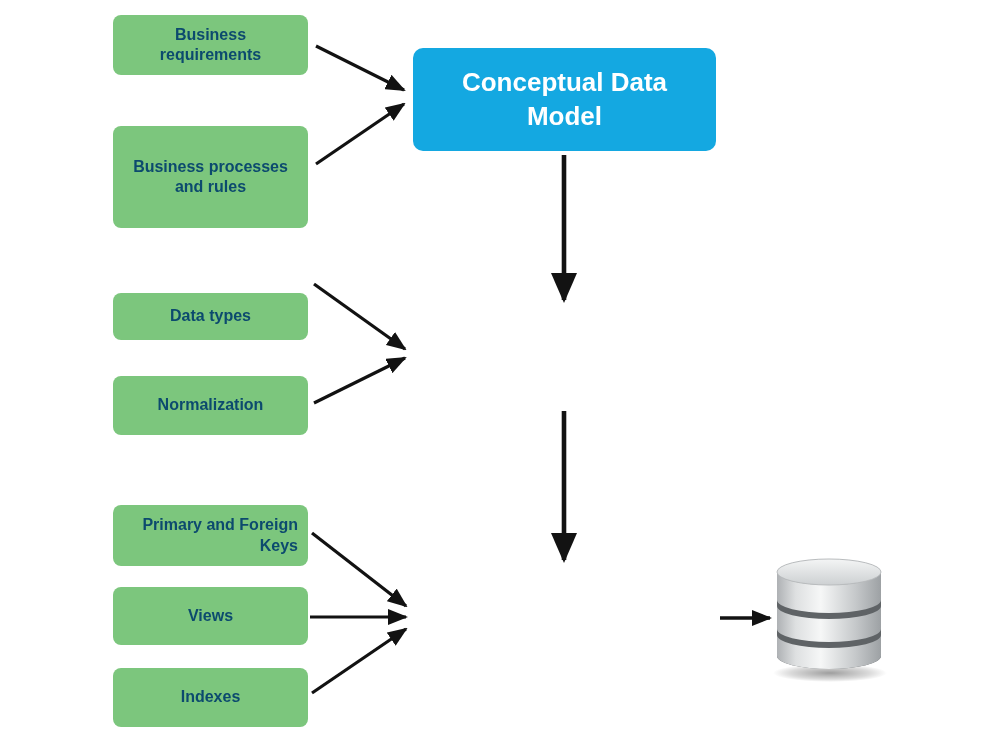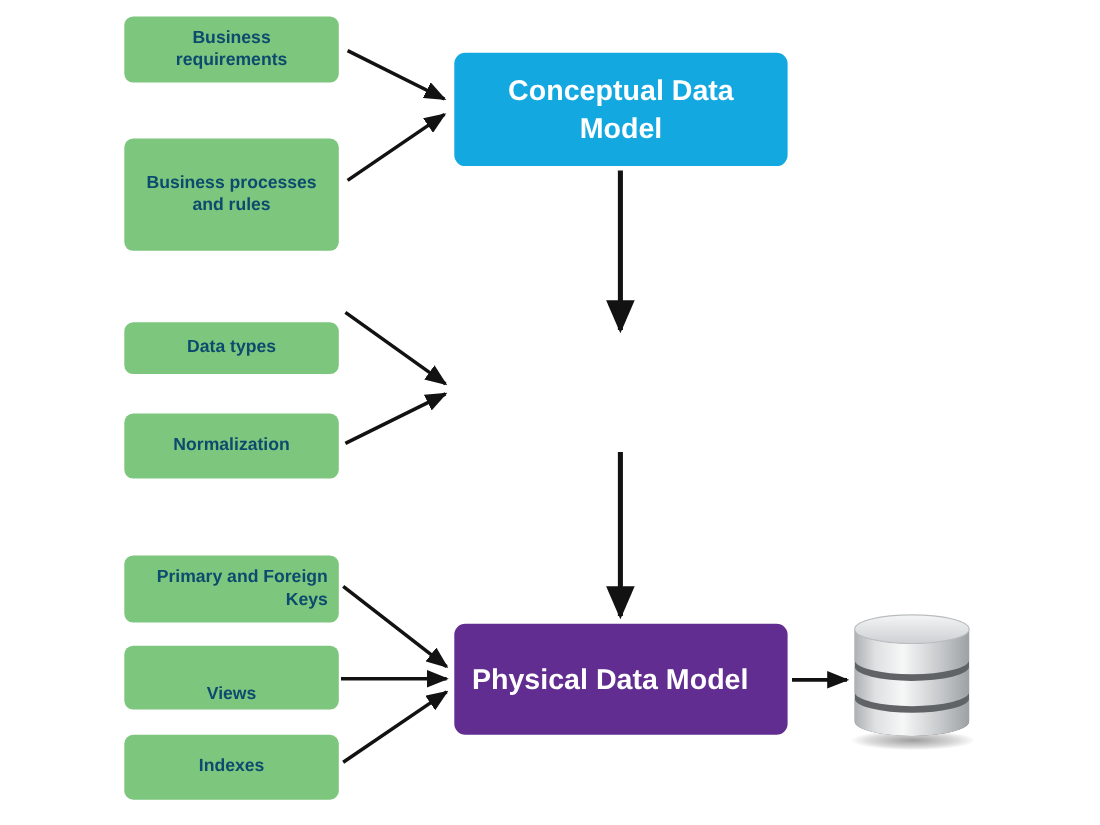--- a/index.html
+++ b/index.html
@@ -32,34 +32,34 @@
     justify-content: center;
     text-align: center;
     box-sizing: border-box;
     padding: 4px 10px;
   }
   .in-0 { top: 15px;  height: 60px; }
   .in-1 { top: 126px; height: 102px; }
   .in-2 { top: 257px; height: 47px; margin-top: 36px; }
   .in-3 { top: 376px; height: 59px; }
   .in-4 { top: 505px; height: 61px; text-align: right; }
-  .in-5 { top: 587px; height: 58px; align-items: flex-end; }
+  .in-5 { top: 587px; height: 58px; }
   .in-6 { top: 668px; height: 59px; }
   .stage-box {
     position: absolute;
     left: 413px;
     width: 303px;
     border-radius: 10px;
     color: #ffffff;
     font-weight: 700;
     font-size: 26px;
     line-height: 1.3;
     display: flex;
     align-items: center;
-    justify-content: flex-start;
+    justify-content: flex-end;
     text-align: center;
     box-sizing: border-box;
     padding: 4px 16px;
   }
   .stage-0 { top: 48px;  height: 103px; background: #14a8e1; }
   .stage-1 { top: 307px; height: 100px; background: #f06fa9; }
   .stage-2 { top: 567px; height: 101px; background: #622d90; }
   .arrow { stroke: #121212; fill: none; }
   .arrow-thin { stroke-width: 3.2; }
   .arrow-big  { stroke-width: 4.6; }
@@ -138,17 +138,14 @@
   <div class="input-box in-5">
     <span>Views</span>
   </div>
   <div class="input-box in-6">
     <span>Indexes</span>
   </div>
 
   <div class="stage-box stage-0">
     <span>Conceptual Data Model</span>
   </div>
-  <div class="stage-box stage-2">
-    <span>Physical Data Model</span>
-  </div>
 
 </div>
 
 </body></html>

